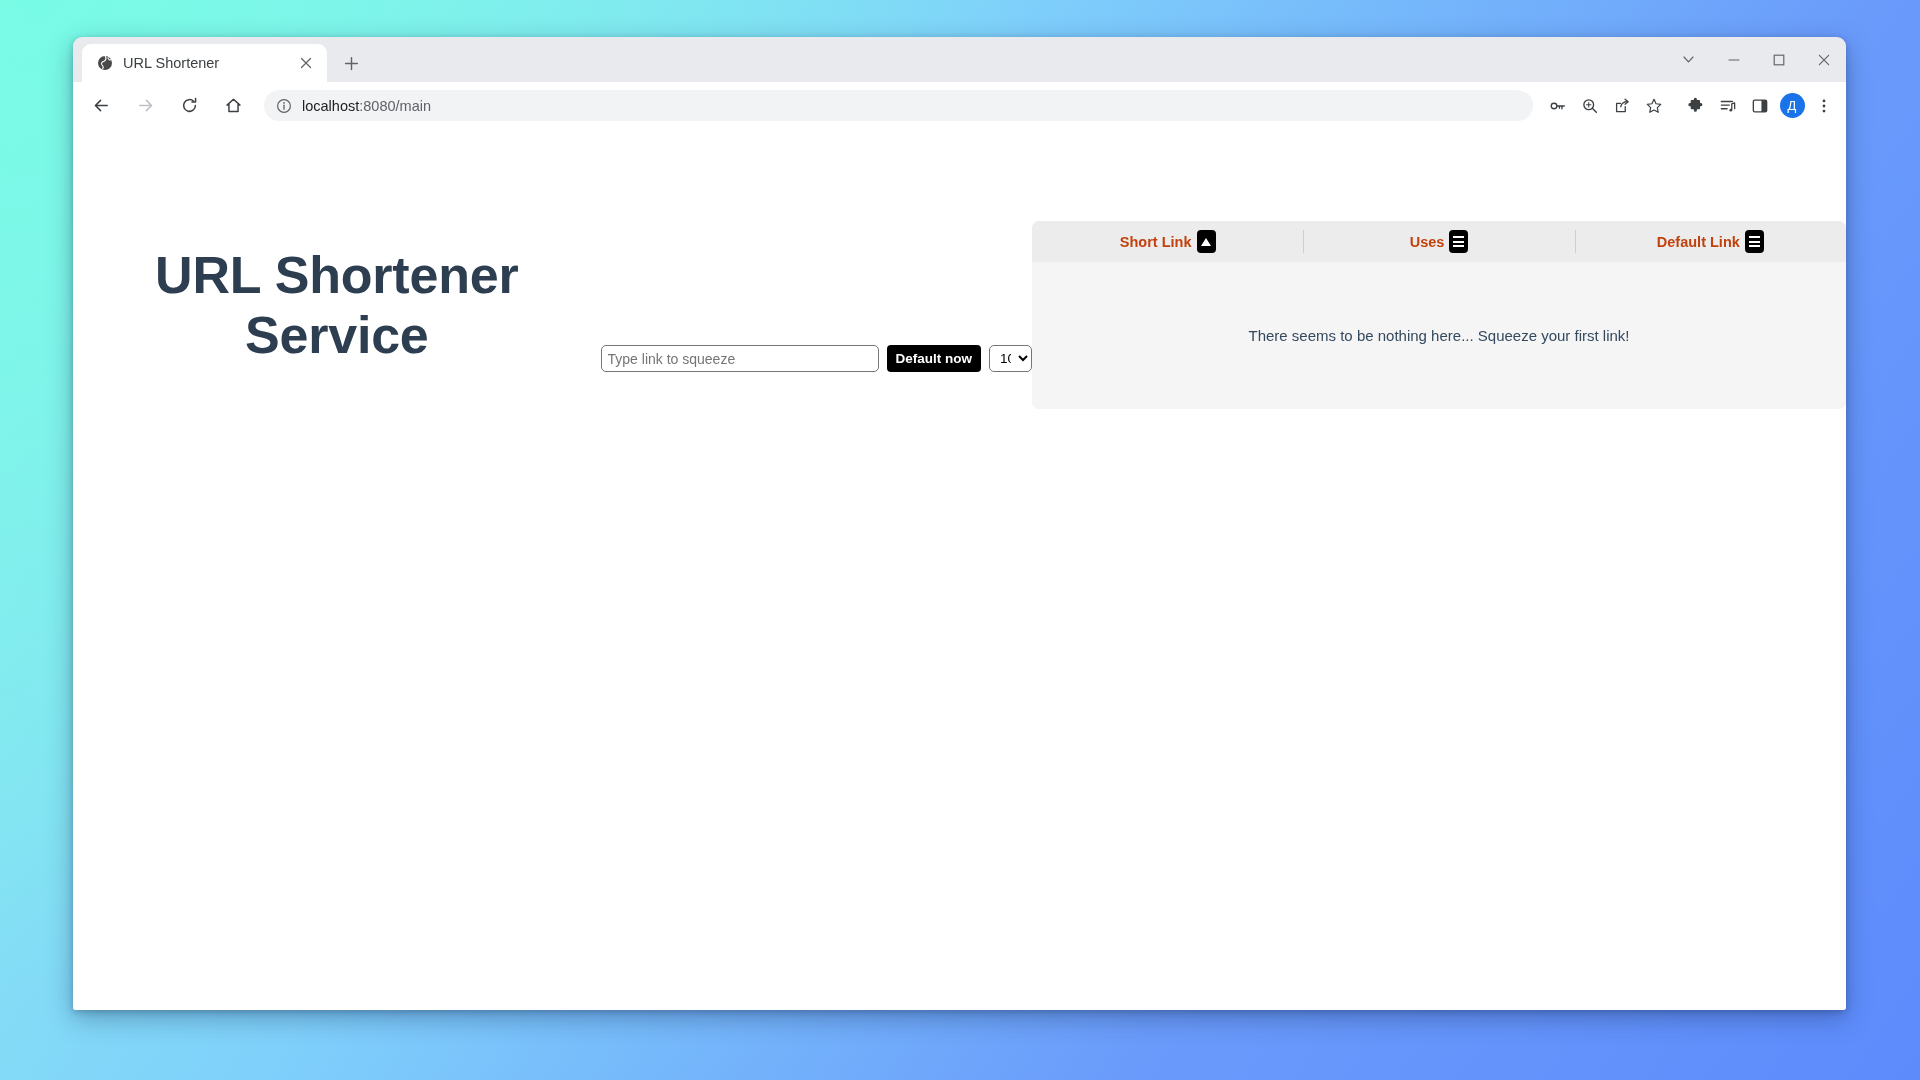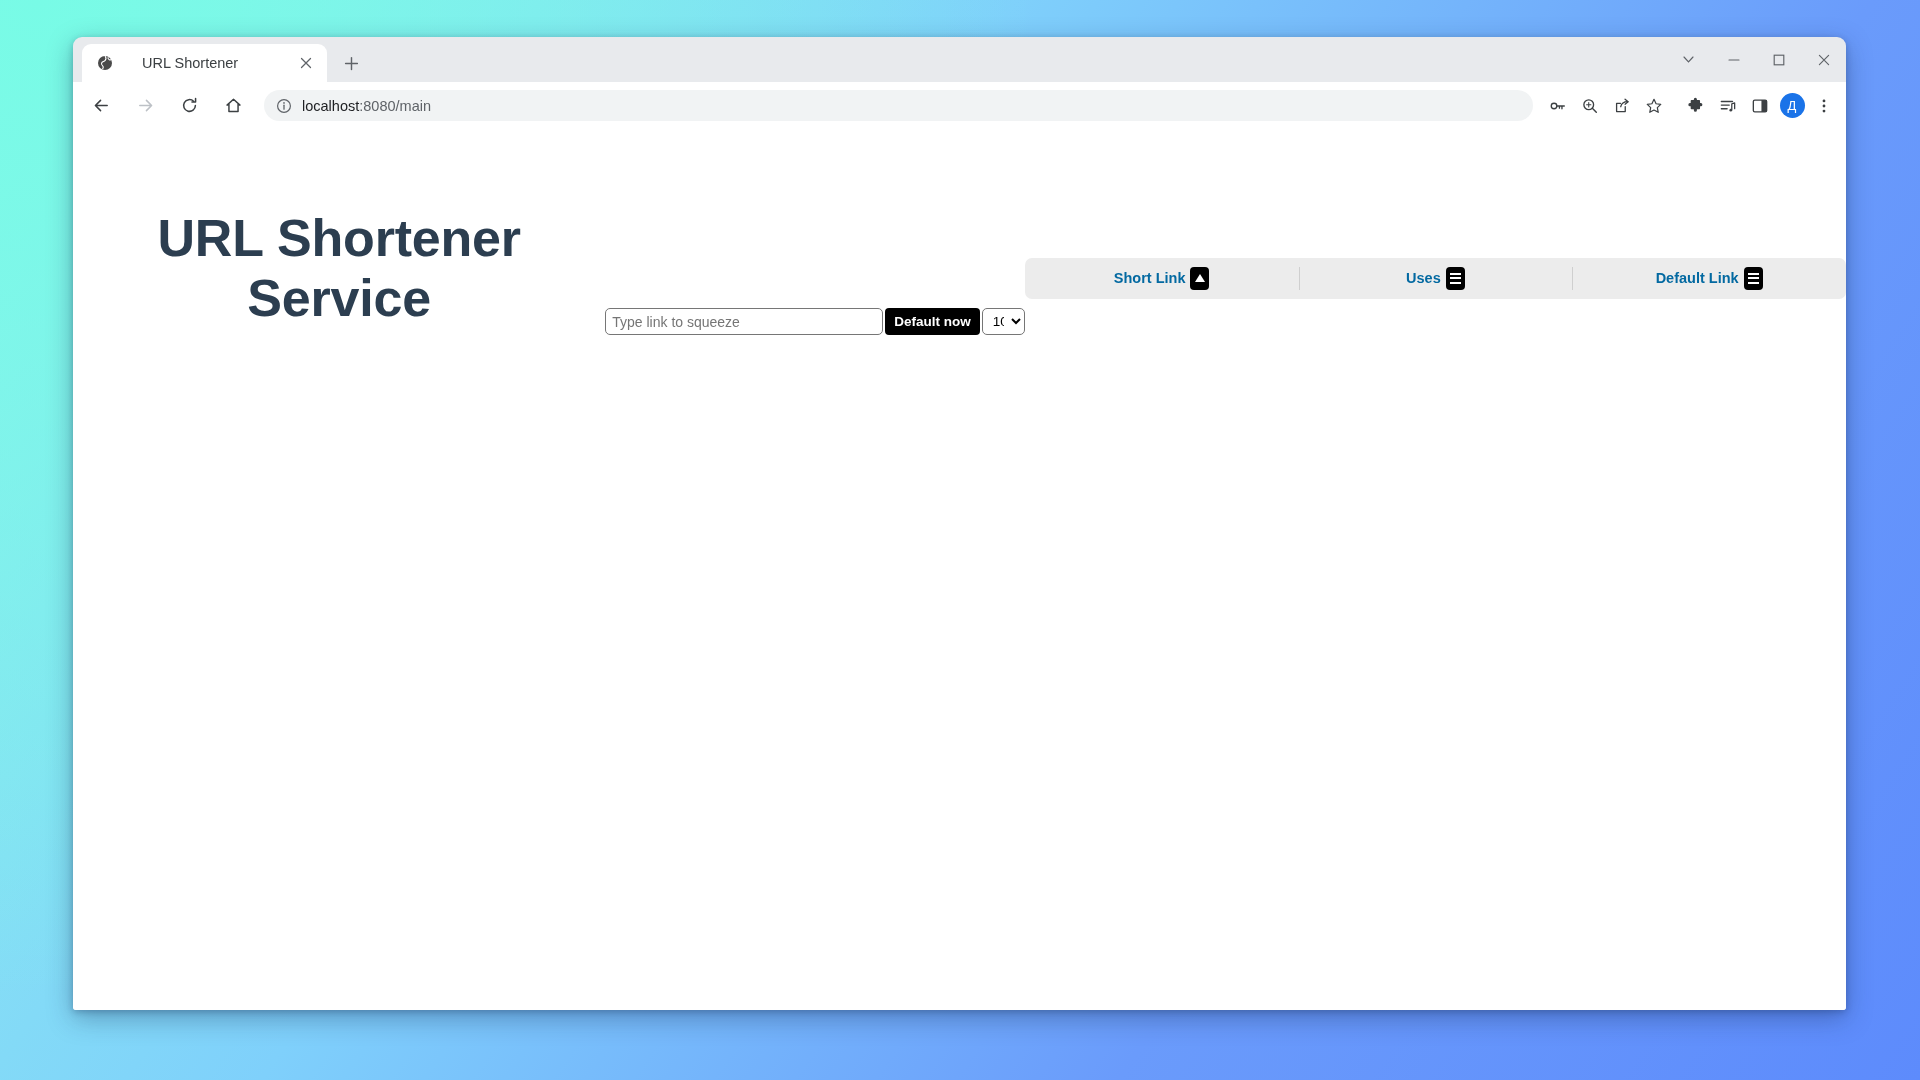--- a/index.html
+++ b/index.html
@@ -62,21 +62,20 @@
     flex: none;
     display: flex; align-items: center; justify-content: center;
   }
   .tab-title {
     font-size: 14.5px;
     color: #3c4043;
     white-space: nowrap;
     overflow: hidden;
     text-overflow: ellipsis;
     flex: 1;
-    margin-left: 19px;
   }
   .tab-close {
     width: 22px; height: 22px;
     flex: none;
     display: flex; align-items: center; justify-content: center;
     border-radius: 50%;
   }
   #new-tab-button {
     width: 30px; height: 30px;
     margin-left: 9px;
@@ -172,21 +171,21 @@
     font-weight: bold;
     color: #2c3e50;
     letter-spacing: -0.2px;
     margin: 0;
     text-align: center;
   }
   #form-row {
     margin-top: 107px;
     display: flex;
     align-items: stretch;
-    gap: 2px;
+    gap: 8px;
   }
   #link-input {
     width: 278px;
     height: 27px;
     font-size: 14px;
     font-family: "Liberation Sans", sans-serif;
     padding: 2px 6px;
     border: 1px solid #767676;
     border-radius: 5px;
     box-sizing: border-box;
@@ -250,21 +249,21 @@
     position: absolute;
     left: 0;
     top: 9px;
     bottom: 9px;
     width: 1px;
     background: #cfcfcf;
   }
   .th-label {
     font-size: 14.5px;
     font-weight: bold;
-    color: #0369a1;
+    color: #c2410c;
     white-space: nowrap;
   }
   .sort-badge {
     width: 19px;
     height: 23px;
     background: #000000;
     border-radius: 4px;
     display: flex;
     align-items: center;
     justify-content: center;
@@ -485,17 +484,20 @@
             <span class="sort-badge">
               <span class="badge-bars">
                   <i></i>
                   <i></i>
                   <i></i>
                 </span>
             </span>
           </div>
         </div>
 
+        <div id="table-body">
+          <div id="empty-message">There seems to be nothing here... Squeeze your first link!</div>
+        </div>
       </div>
 
     </div>
   </div>
 </div>
 
 </body></html>

